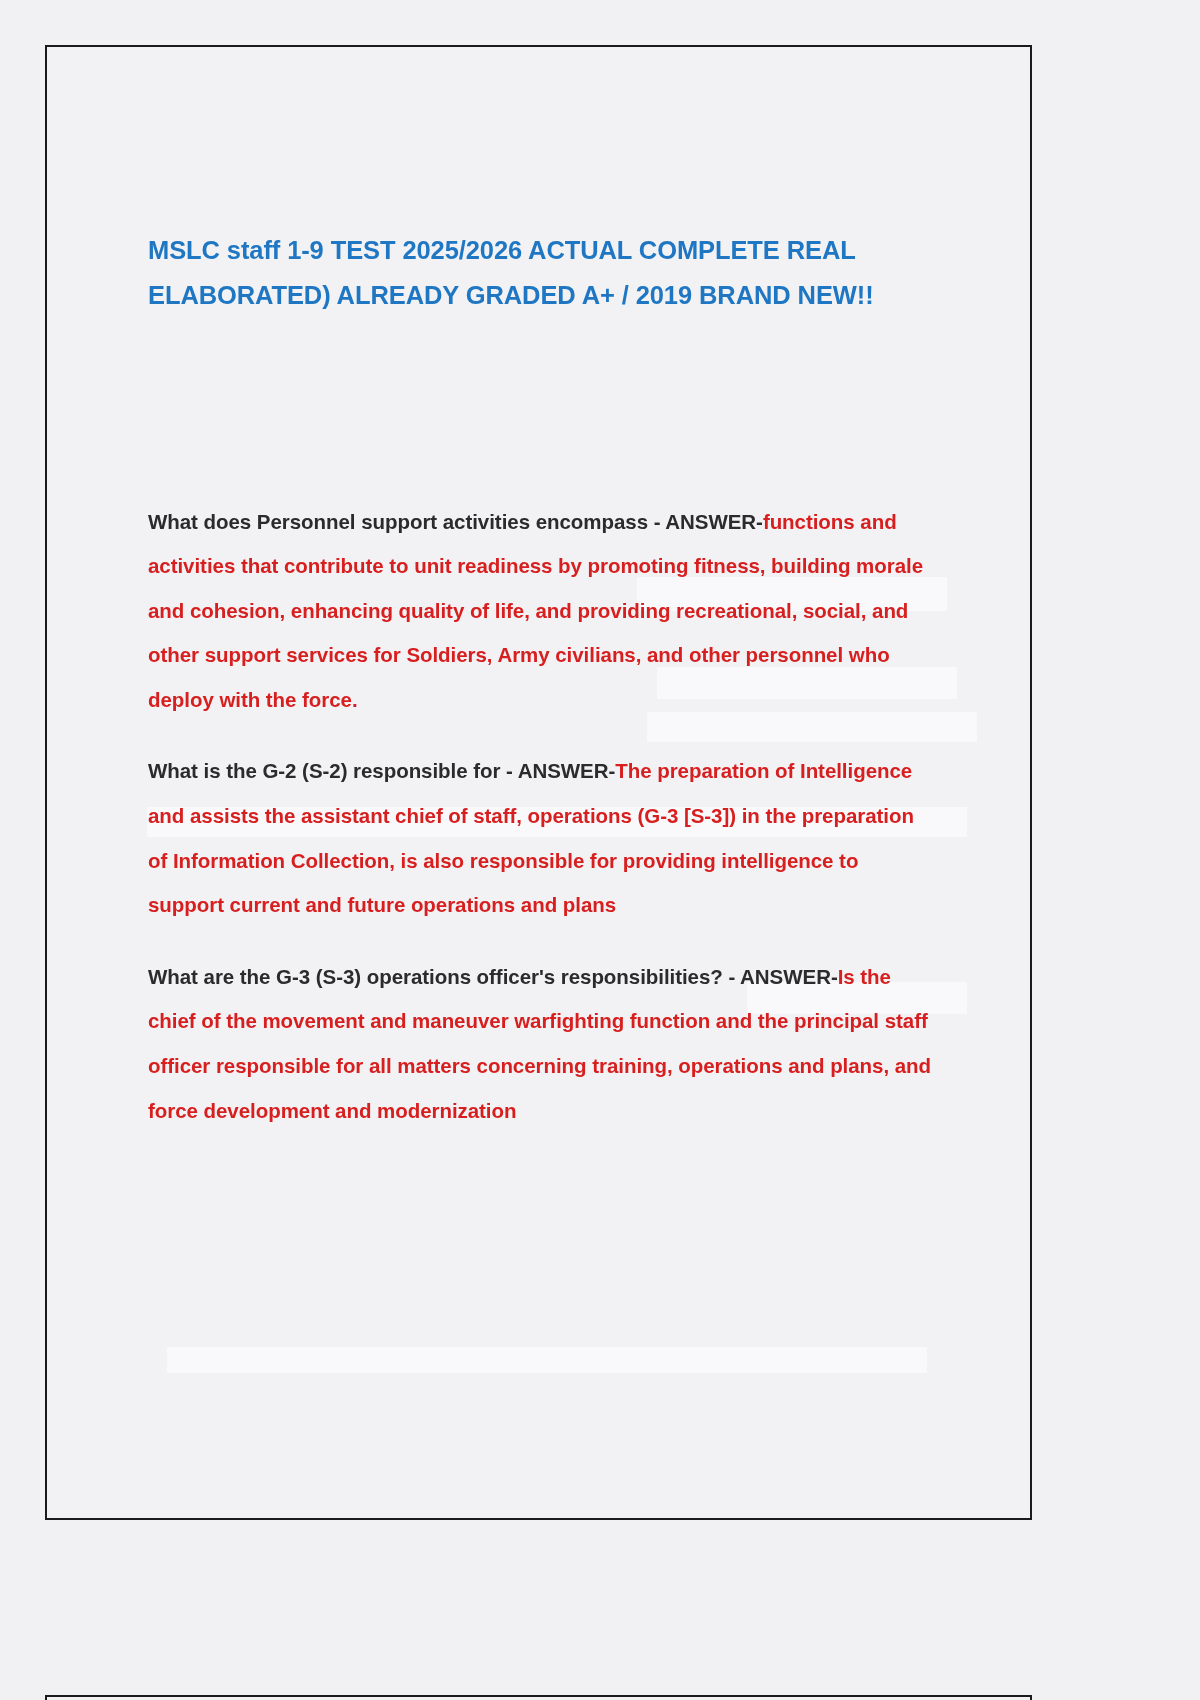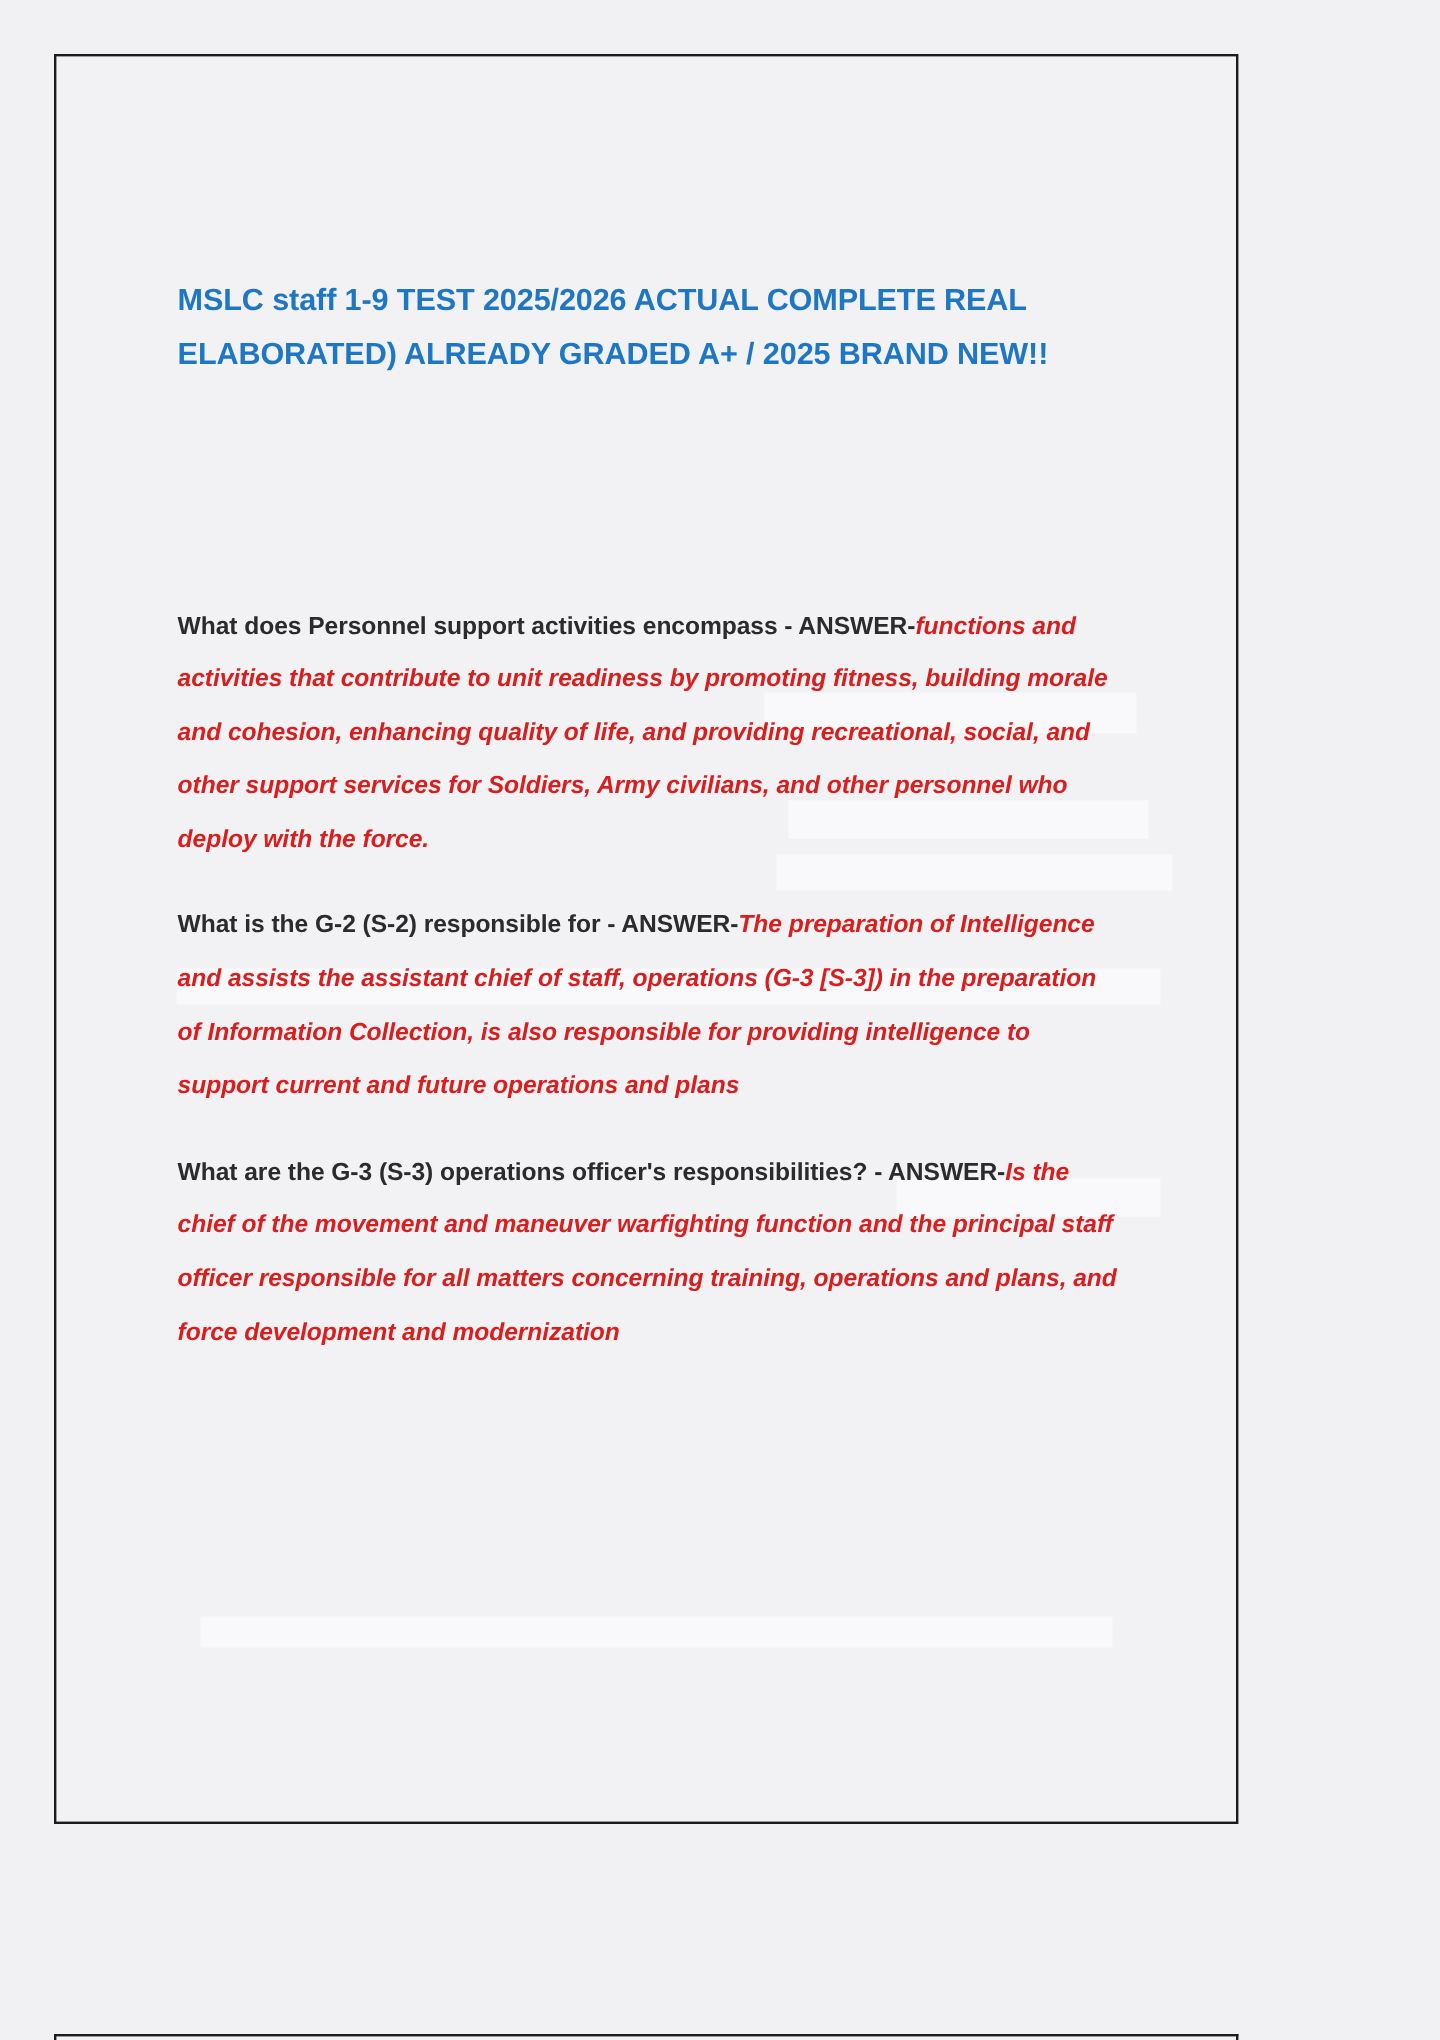--- a/index.html
+++ b/index.html
@@ -81,21 +81,20 @@
     color: #d31515;
     text-align: left;
   }
 
   .qa-question {
     color: #2b2b2e;
   }
 
   .qa-answer {
     color: #d81f1f;
-    font-style: italic;
   }
 
   
   .scan-band {
     position: absolute;
     background: #fbfbfd;
     opacity: 0.75;
     pointer-events: none;
   }
 
@@ -127,21 +126,21 @@
     <div class="scan-band b2"></div>
     <div class="scan-band b3"></div>
     <div class="scan-band b4"></div>
     <div class="scan-band b5"></div>
     <div class="scan-band b6"></div>
 
     <div class="page-inner">
 
       <h1 class="doc-title" style="color: rgb(31, 119, 196);">
         <span style="display: block;">MSLC staff 1-9 TEST 2025/2026 ACTUAL COMPLETE REAL</span>
-        <span style="display: block;">ELABORATED) ALREADY GRADED A+ / 2025 BRAND NEW!!</span>
+        <span style="display: block;">ELABORATED) ALREADY GRADED A+ / 2019 BRAND NEW!!</span>
       </h1>
 
       <div class="qa-list">
 
         <p class="qa-block">
           <span class="qa-question" style="color: rgb(43, 43, 46);">What does Personnel support activities encompass - ANSWER-</span><span class="qa-answer" style="color: rgb(216, 31, 31);">functions and activities that contribute to unit readiness by promoting fitness, building morale and cohesion, enhancing quality of life, and providing recreational, social, and other support services for Soldiers, Army civilians, and other personnel who deploy with the force.</span>
         </p>
 
         <p class="qa-block">
           <span class="qa-question" style="color: rgb(43, 43, 46);">What is the G-2 (S-2) responsible for - ANSWER-</span><span class="qa-answer" style="color: rgb(216, 31, 31);">The preparation of Intelligence and assists the assistant chief of staff, operations (G-3 [S-3]) in the preparation of Information Collection, is also responsible for providing intelligence to support current and future operations and plans</span>

